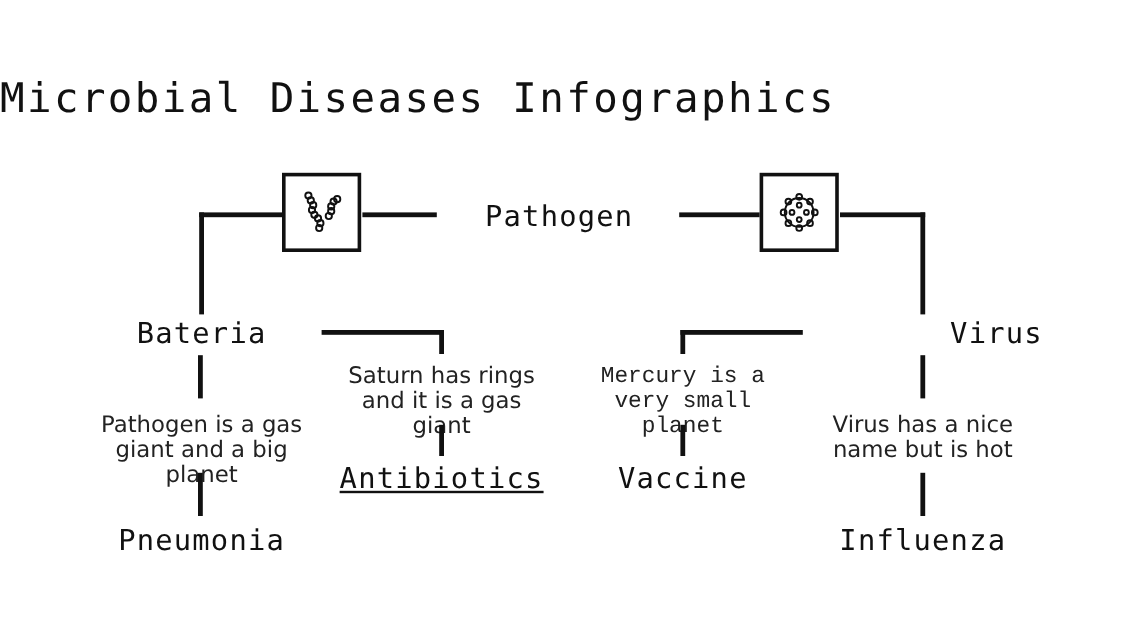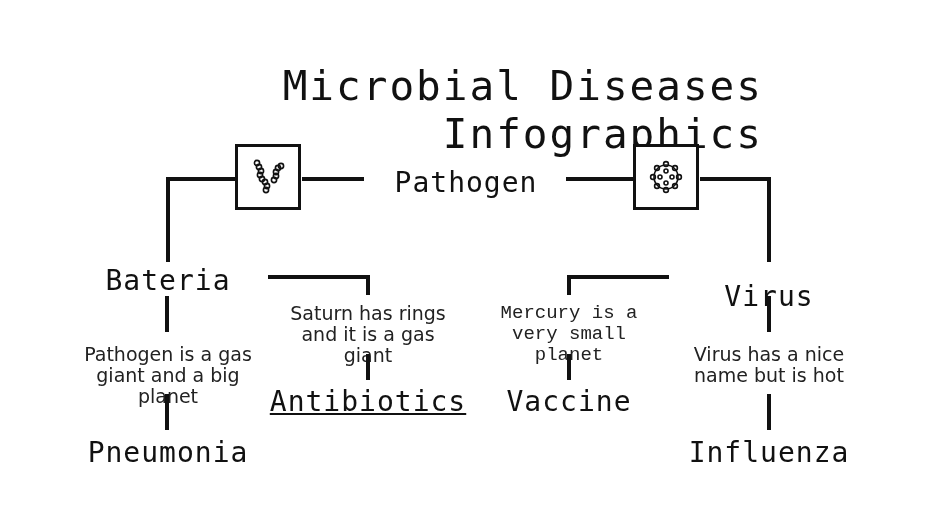--- a/index.html
+++ b/index.html
@@ -1,21 +1,21 @@
 <!DOCTYPE html>
 <html><head>
   <meta charset="utf-8">
   <style>
     html, body { margin:0; padding:0; background:#ffffff; }
     body { width:937px; height:527px; position:relative; overflow:hidden; }
     .mono { font-family: "DejaVu Sans Mono", "Liberation Mono", monospace; color:#111; }
     .sans { font-family: "DejaVu Sans", "Liberation Sans", sans-serif; color:#222; }
     .abs { position:absolute; }
-    .title { left:0; width:763px; top:62px; text-align:right; font-size:41px; letter-spacing:2px; }
-    .heading { font-size:28px; text-align:center; letter-spacing:1px; }
+    .title { left:0; width:763px; top:62px; text-align:left; font-size:34px; letter-spacing:2px; }
+    .heading { font-size:24px; text-align:center; letter-spacing:1px; }
     .desc { font-size:19px; text-align:center; line-height:21px; }
     .line { position:absolute; background:#111; }
     .box { position:absolute; width:66px; height:66px; border:3px solid #111; box-sizing:border-box; background:#fff; }
     .box svg { width:100%; height:100%; }
   </style>
 </head>
 <body>
 
 <div class="abs mono title">Microbial Diseases Infographics</div>
 
@@ -72,21 +72,21 @@
 <div class="abs sans desc" style="left:78px; width:180px; top:344px;">Pathogen is a gas giant and a big planet</div>
 <div class="line" style="left:165px; top:394px; width:4px; height:36px;"></div>
 <div class="abs mono heading" style="left:68px; width:200px; top:436px;text-align:center;">Pneumonia</div>
 
 <div class="line" style="left:268px; top:275px; width:102px; height:4px;"></div>
 <div class="line" style="left:366px; top:275px; width:4px; height:20px;"></div>
 <div class="abs sans desc" style="left:278px; width:180px; top:303px;">Saturn has rings and it is a gas giant</div>
 <div class="line" style="left:366px; top:354px; width:4px; height:26px;"></div>
 <div class="abs mono heading" style="left:268px; width:200px; top:385px;text-decoration:underline;">Antibiotics</div>
 
-<div class="abs mono heading" style="left:669px; width:200px; top:280px;">Virus</div>
+<div class="abs mono heading" style="left:669px; width:200px; top:264px;text-align:right;">Virus</div>
 <div class="line" style="left:767px; top:296px; width:4px; height:36px;"></div>
 <div class="abs sans desc" style="left:679px; width:180px; top:344px;">Virus has a nice name but is hot</div>
 <div class="line" style="left:767px; top:394px; width:4px; height:36px;"></div>
 <div class="abs mono heading" style="left:669px; width:200px; top:436px;">Influenza</div>
 
 <div class="line" style="left:567px; top:275px; width:102px; height:4px;"></div>
 <div class="line" style="left:567px; top:275px; width:4px; height:20px;"></div>
 <div class="abs sans desc" style="left:479px; width:180px; top:303px;font-family:Liberation Mono, monospace;">Mercury is a very small planet</div>
 <div class="line" style="left:567px; top:354px; width:4px; height:26px;"></div>
 <div class="abs mono heading" style="left:469px; width:200px; top:385px;">Vaccine</div>

